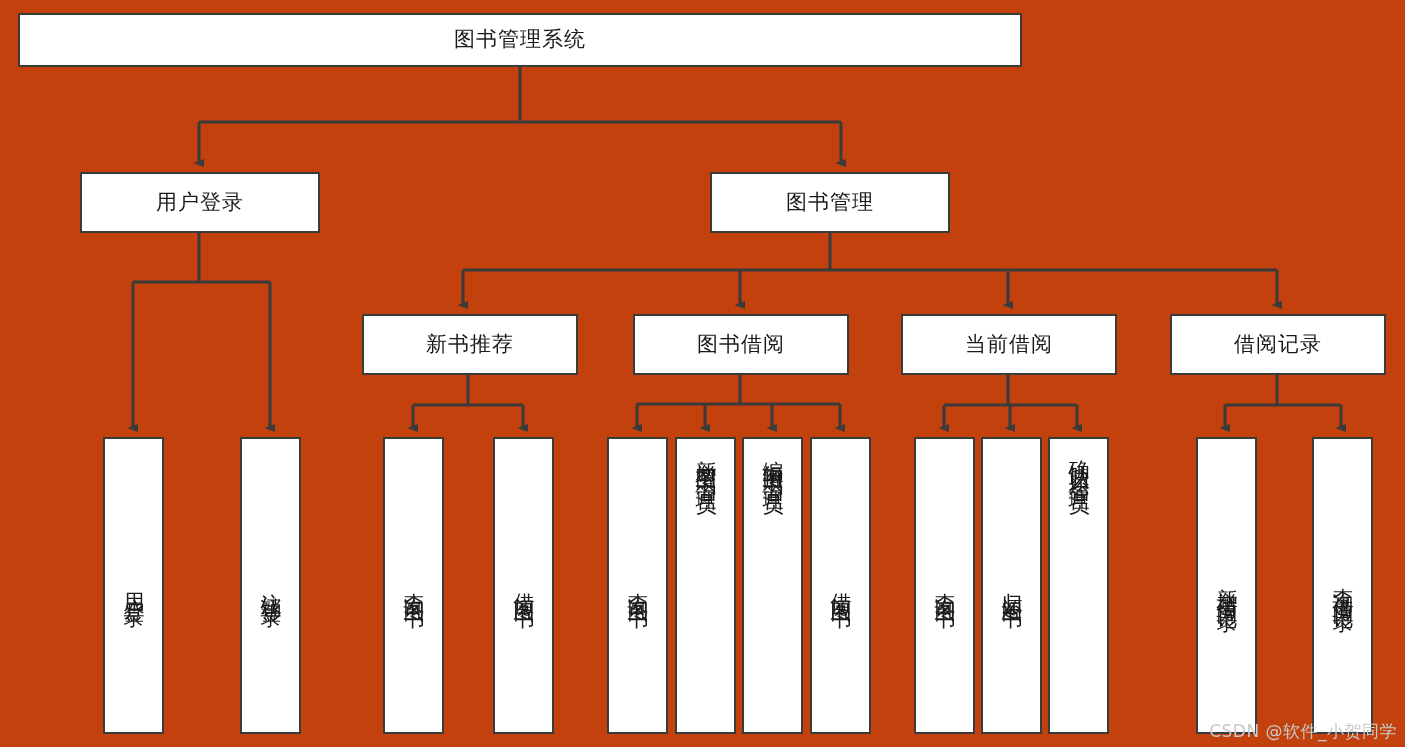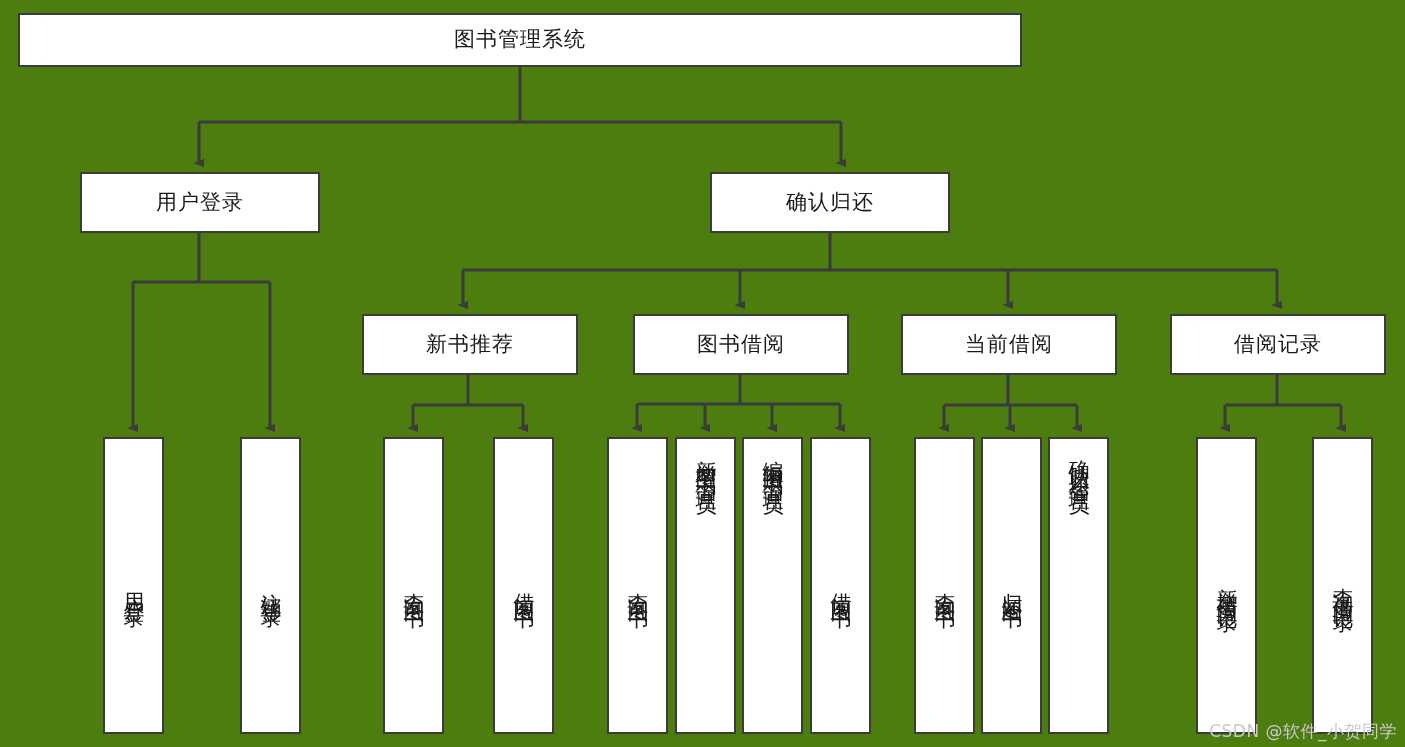--- a/index.html
+++ b/index.html
@@ -10,21 +10,21 @@
   body {
     width: 1405px;
     height: 747px;
     font-family: "DejaVu Sans", "Liberation Sans", sans-serif;
     overflow: hidden;
   }
   #diagram-root {
     position: relative;
     width: 1405px;
     height: 747px;
-    background: #4d7c0f;
+    background: #c2410c;
     text-align: right;
   }
   svg.connectors {
     position: absolute;
     left: 0;
     top: 0;
     width: 1405px;
     height: 747px;
     pointer-events: none;
   }
@@ -128,21 +128,21 @@
   </svg>
 
   <div class="node horiz" style="left:18px; top:13px; width:1004px; height:54px;">
     <span class="node-label">图书管理系统</span>
   </div>
 
   <div class="node horiz" style="left:80px; top:172px; width:240px; height:61px;">
     <span class="node-label">用户登录</span>
   </div>
   <div class="node horiz" style="left:710px; top:172px; width:240px; height:61px;">
-    <span class="node-label">确认归还</span>
+    <span class="node-label">图书管理</span>
   </div>
 
   <div class="node horiz" style="left:362px; top:314px; width:216px; height:61px;">
     <span class="node-label">新书推荐</span>
   </div>
   <div class="node horiz" style="left:633px; top:314px; width:216px; height:61px;">
     <span class="node-label">图书借阅</span>
   </div>
   <div class="node horiz" style="left:901px; top:314px; width:216px; height:61px;">
     <span class="node-label">当前借阅</span>

